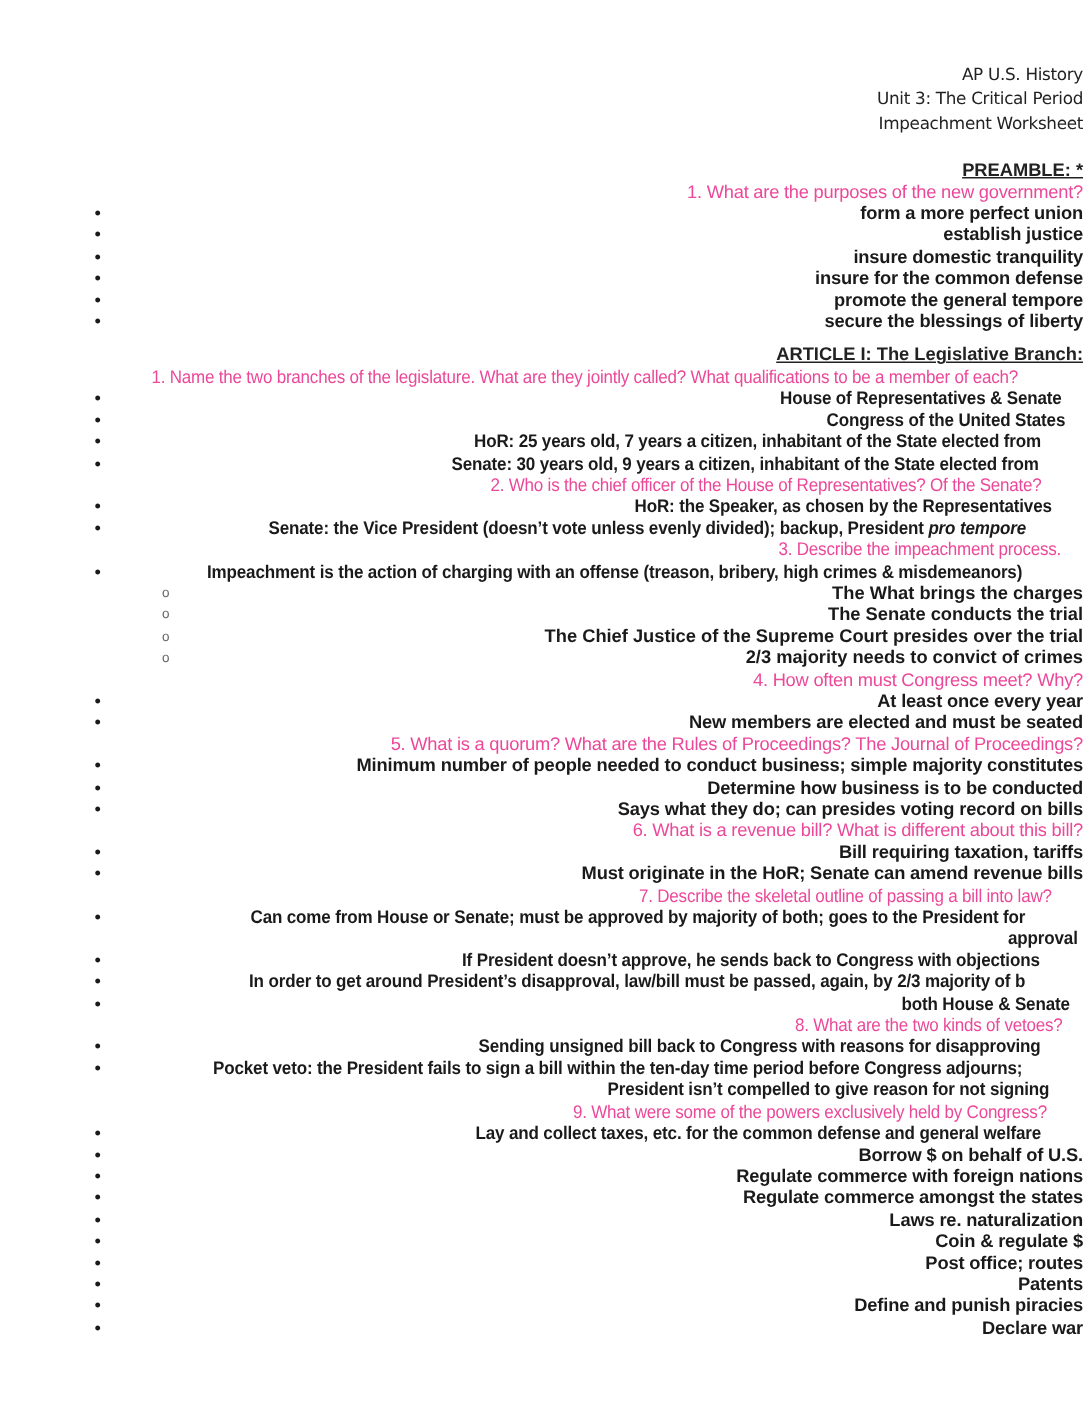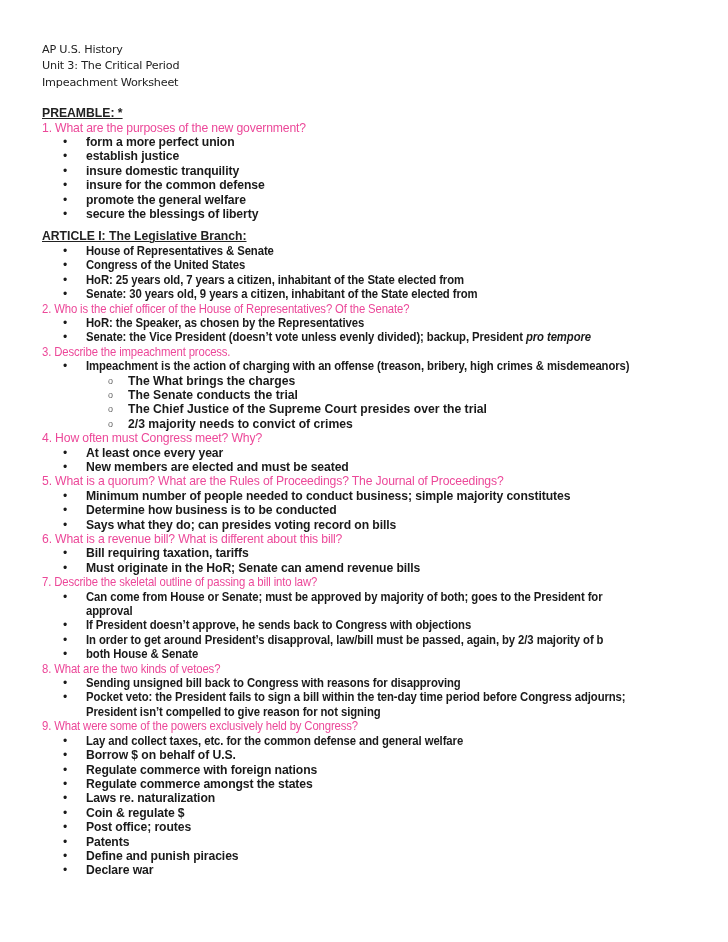--- a/index.html
+++ b/index.html
@@ -1,17 +1,17 @@
 <!DOCTYPE html>
 <html><head>
   <meta charset="utf-8">
   <style>
     html, body { margin: 0; padding: 0; background: #ffffff; }
     body { width: 728px; height: 942px; position: relative; overflow: hidden; color: #1a1a1a; }
-    .page { position: absolute; left: 42px; top: 42px; width: 680px; }
+    .page { position: absolute; left: 42px; top: 42px; width: 680px; text-align: right; }
     .hdr { font-family: "DejaVu Sans", sans-serif; font-size: 11.2px; line-height: 16.4px; color: #222; letter-spacing: -0.2px; }
     .hdr-gap { height: 15px; }
     .sec { font-family: "Liberation Sans", sans-serif; font-size: 12.2px; line-height: 14.4px; text-decoration: underline; color: #222; font-weight: bold; }
     .q { font-family: Liberation Sans, sans-serif; font-size: 12.2px; line-height: 14.4px; color: #ec4899; letter-spacing: -0.15px; }
     ul.b { list-style: none; margin: 0; padding: 0; }
     ul.b > li { position: relative; padding-left: 44px; font-family: "Liberation Sans", sans-serif; font-weight: bold; font-size: 12.2px; line-height: 14.4px; color: #1a1a1a; letter-spacing: -0.1px; }
     ul.b > li .dot { position: absolute; left: 21px; top: 0; font-weight: normal; }
     ul.sub { list-style: none; margin: 0; padding: 0; }
     ul.sub > li { position: relative; padding-left: 86px; font-family: "Liberation Sans", sans-serif; font-weight: bold; font-size: 12.2px; line-height: 14.4px; }
     ul.sub > li .circ { position: absolute; left: 66px; top: 0; font-weight: normal; font-size: 9px; color: #666; }
@@ -28,27 +28,28 @@
   <div class="hdr">Impeachment Worksheet</div>
   <div class="hdr-gap"></div>
 
   <div class="sec">PREAMBLE: *</div>
   <div class="q">1. What are the purposes of the new government?</div>
   <ul class="b">
     <li><span class="dot">•</span><span>form a more perfect union</span></li>
     <li><span class="dot">•</span><span>establish justice</span></li>
     <li><span class="dot">•</span><span>insure domestic tranquility</span></li>
     <li><span class="dot">•</span><span>insure for the common defense</span></li>
-    <li><span class="dot">•</span><span>promote the general welfare</span></li>
+    <li><span class="dot">•</span><span>promote the general tempore</span></li>
     <li><span class="dot">•</span><span>secure the blessings of liberty</span></li>
   </ul>
   <div class="sec-gap"></div>
 
   <div class="sec">ARTICLE I: The Legislative Branch:</div>
 
+  <div class="q"><span class="cond">1. Name the two branches of the legislature. What are they jointly called? What qualifications to be a member of each?</span></div>
   <ul class="b">
     <li><span class="dot">•</span><span class="cond">House of Representatives &amp; Senate</span></li>
     <li><span class="dot">•</span><span class="cond">Congress of the United States</span></li>
     <li><span class="dot">•</span><span class="cond">HoR: 25 years old, 7 years a citizen, inhabitant of the State elected from</span></li>
     <li><span class="dot">•</span><span class="cond">Senate: 30 years old, 9 years a citizen, inhabitant of the State elected from</span></li>
   </ul>
 
   <div class="q"><span class="cond">2. Who is the chief officer of the House of Representatives? Of the Senate?</span></div>
   <ul class="b">
     <li><span class="dot">•</span><span class="cond">HoR: the Speaker, as chosen by the Representatives</span></li>

